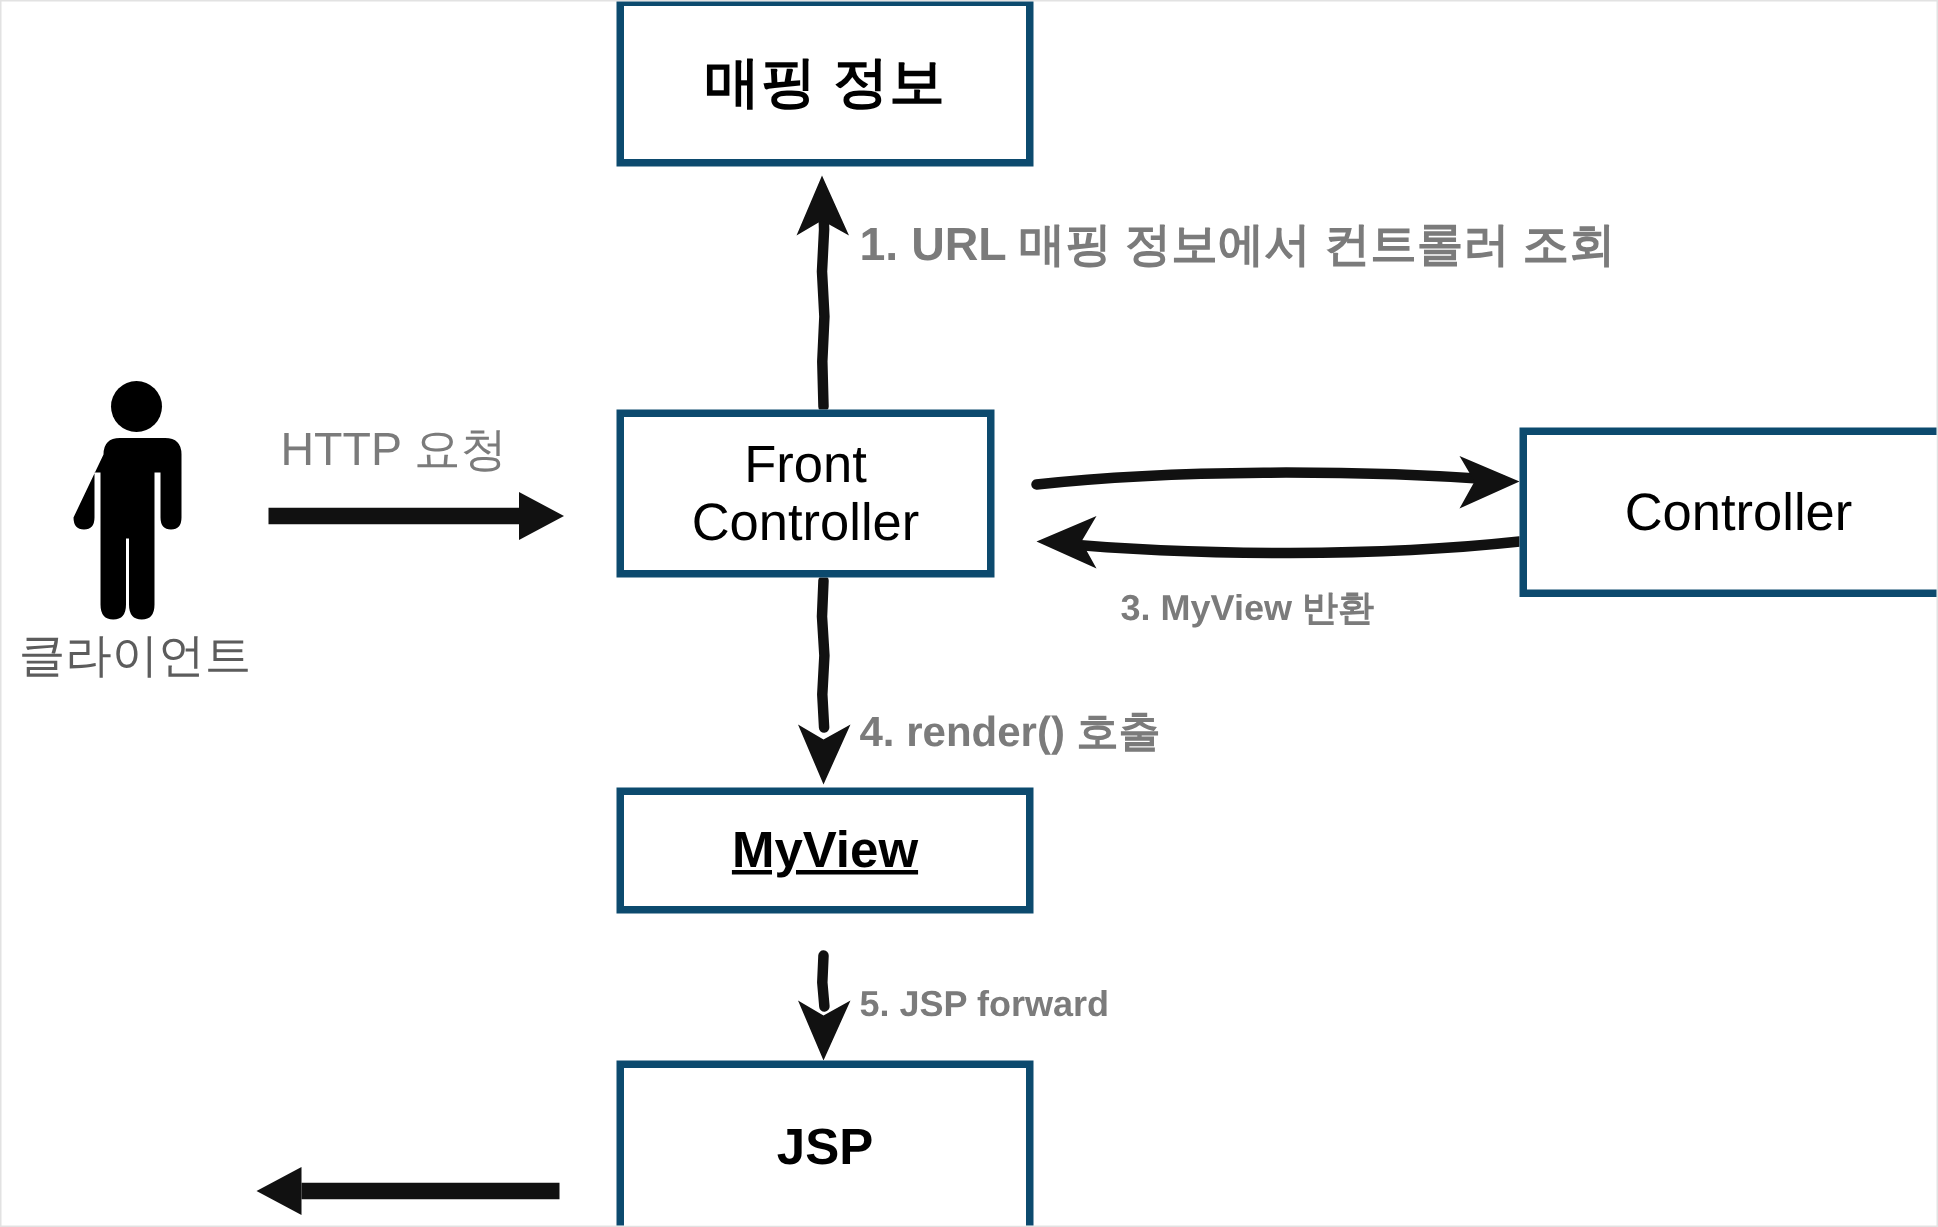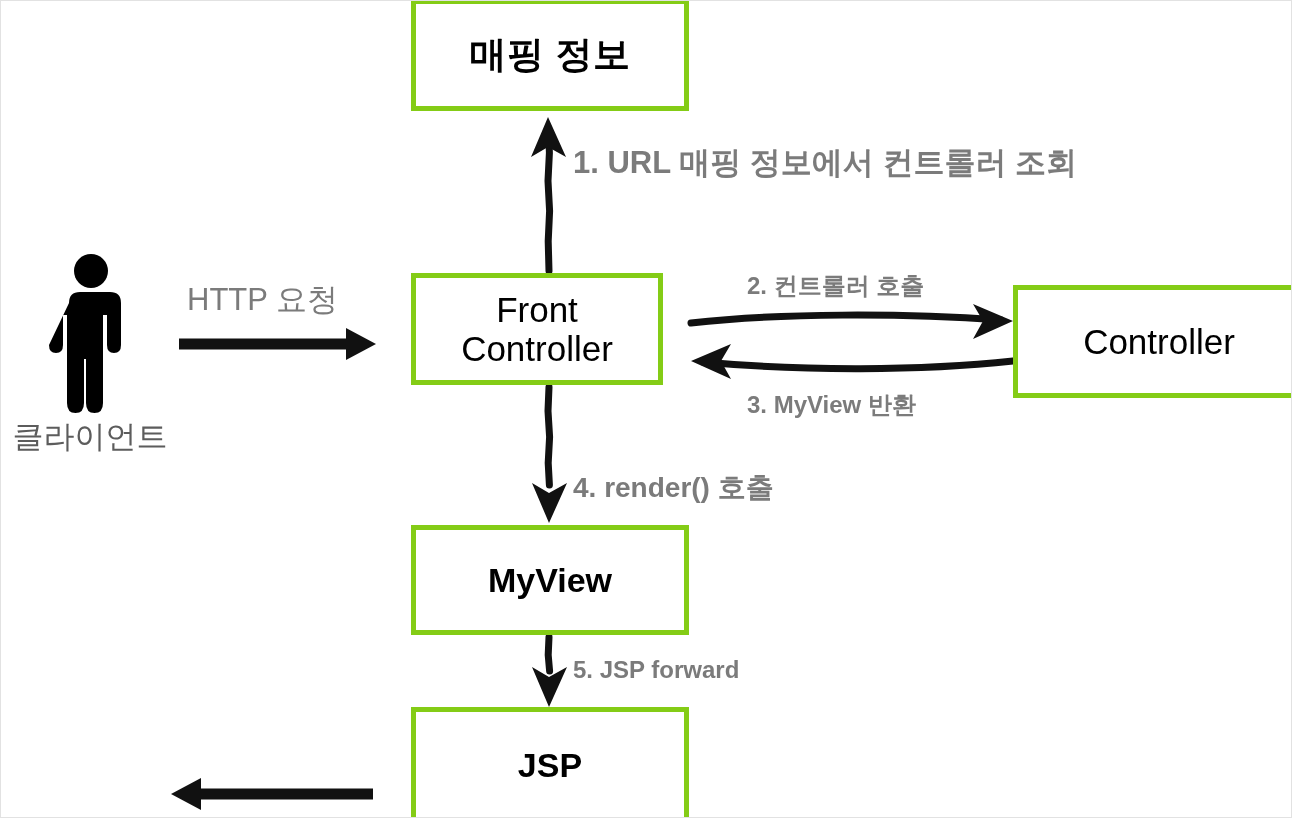--- a/index.html
+++ b/index.html
@@ -16,21 +16,21 @@
     box-sizing: border-box;
     overflow: hidden;
     font-family: "Liberation Sans", "DejaVu Sans", sans-serif;
   }
 
   
   .node-box {
     position: absolute;
     box-sizing: border-box;
     background: #ffffff;
-    border: 5px solid #84cc16;
+    border: 5px solid #0c4a6e;
     display: flex;
     align-items: center;
     justify-content: center;
     text-align: center;
     color: #000000;
     line-height: 1.12;
     z-index: 4;
   }
   .node-box .node-label {
     display: block;
@@ -39,21 +39,21 @@
 
   #box-mapping      { left: 410px; top: -2px;  width: 278px; height: 112px; }
   #box-mapping .node-label   { font-size: 37px; font-weight: 700; letter-spacing: .5px; }
 
   #box-front        { left: 410px; top: 272px; width: 252px; height: 112px; }
   #box-front .node-label     { font-size: 35px; font-weight: 400; }
 
   #box-controller   { left: 1012px; top: 284px; width: 292px; height: 113px; }
   #box-controller .node-label{ font-size: 35px; font-weight: 400; }
 
-  #box-myview       { left: 410px; top: 524px; width: 278px; height: 110px; }
+  #box-myview       { left: 410px; top: 524px; width: 278px; height: 84px; text-decoration: underline; }
   #box-myview .node-label    { font-size: 34px; font-weight: 700; }
 
   #box-jsp          { left: 410px; top: 706px; width: 278px; height: 116px; }
   #box-jsp .node-label       { font-size: 34px; font-weight: 700; }
 
   
   .step-label {
     position: absolute;
     color: #7b7b7b;
     font-weight: 700;
@@ -176,21 +176,20 @@
     <span class="node-label">JSP</span>
   </div>
 
   <div id="label-client">클라이언트</div>
 
   <div id="label-http-request" class="plain-label">HTTP 요청</div>
 
 
   <div id="label-step1" class="step-label">1. URL 매핑 정보에서 컨트롤러 조회</div>
 
-  <div id="label-step2" class="step-label">2. 컨트롤러 호출</div>
 
   <div id="label-step3" class="step-label">3. MyView 반환</div>
 
   <div id="label-step4" class="step-label">4. render() 호출</div>
 
   <div id="label-step5" class="step-label">5. JSP forward</div>
 
 </div>
 
 </body></html>

